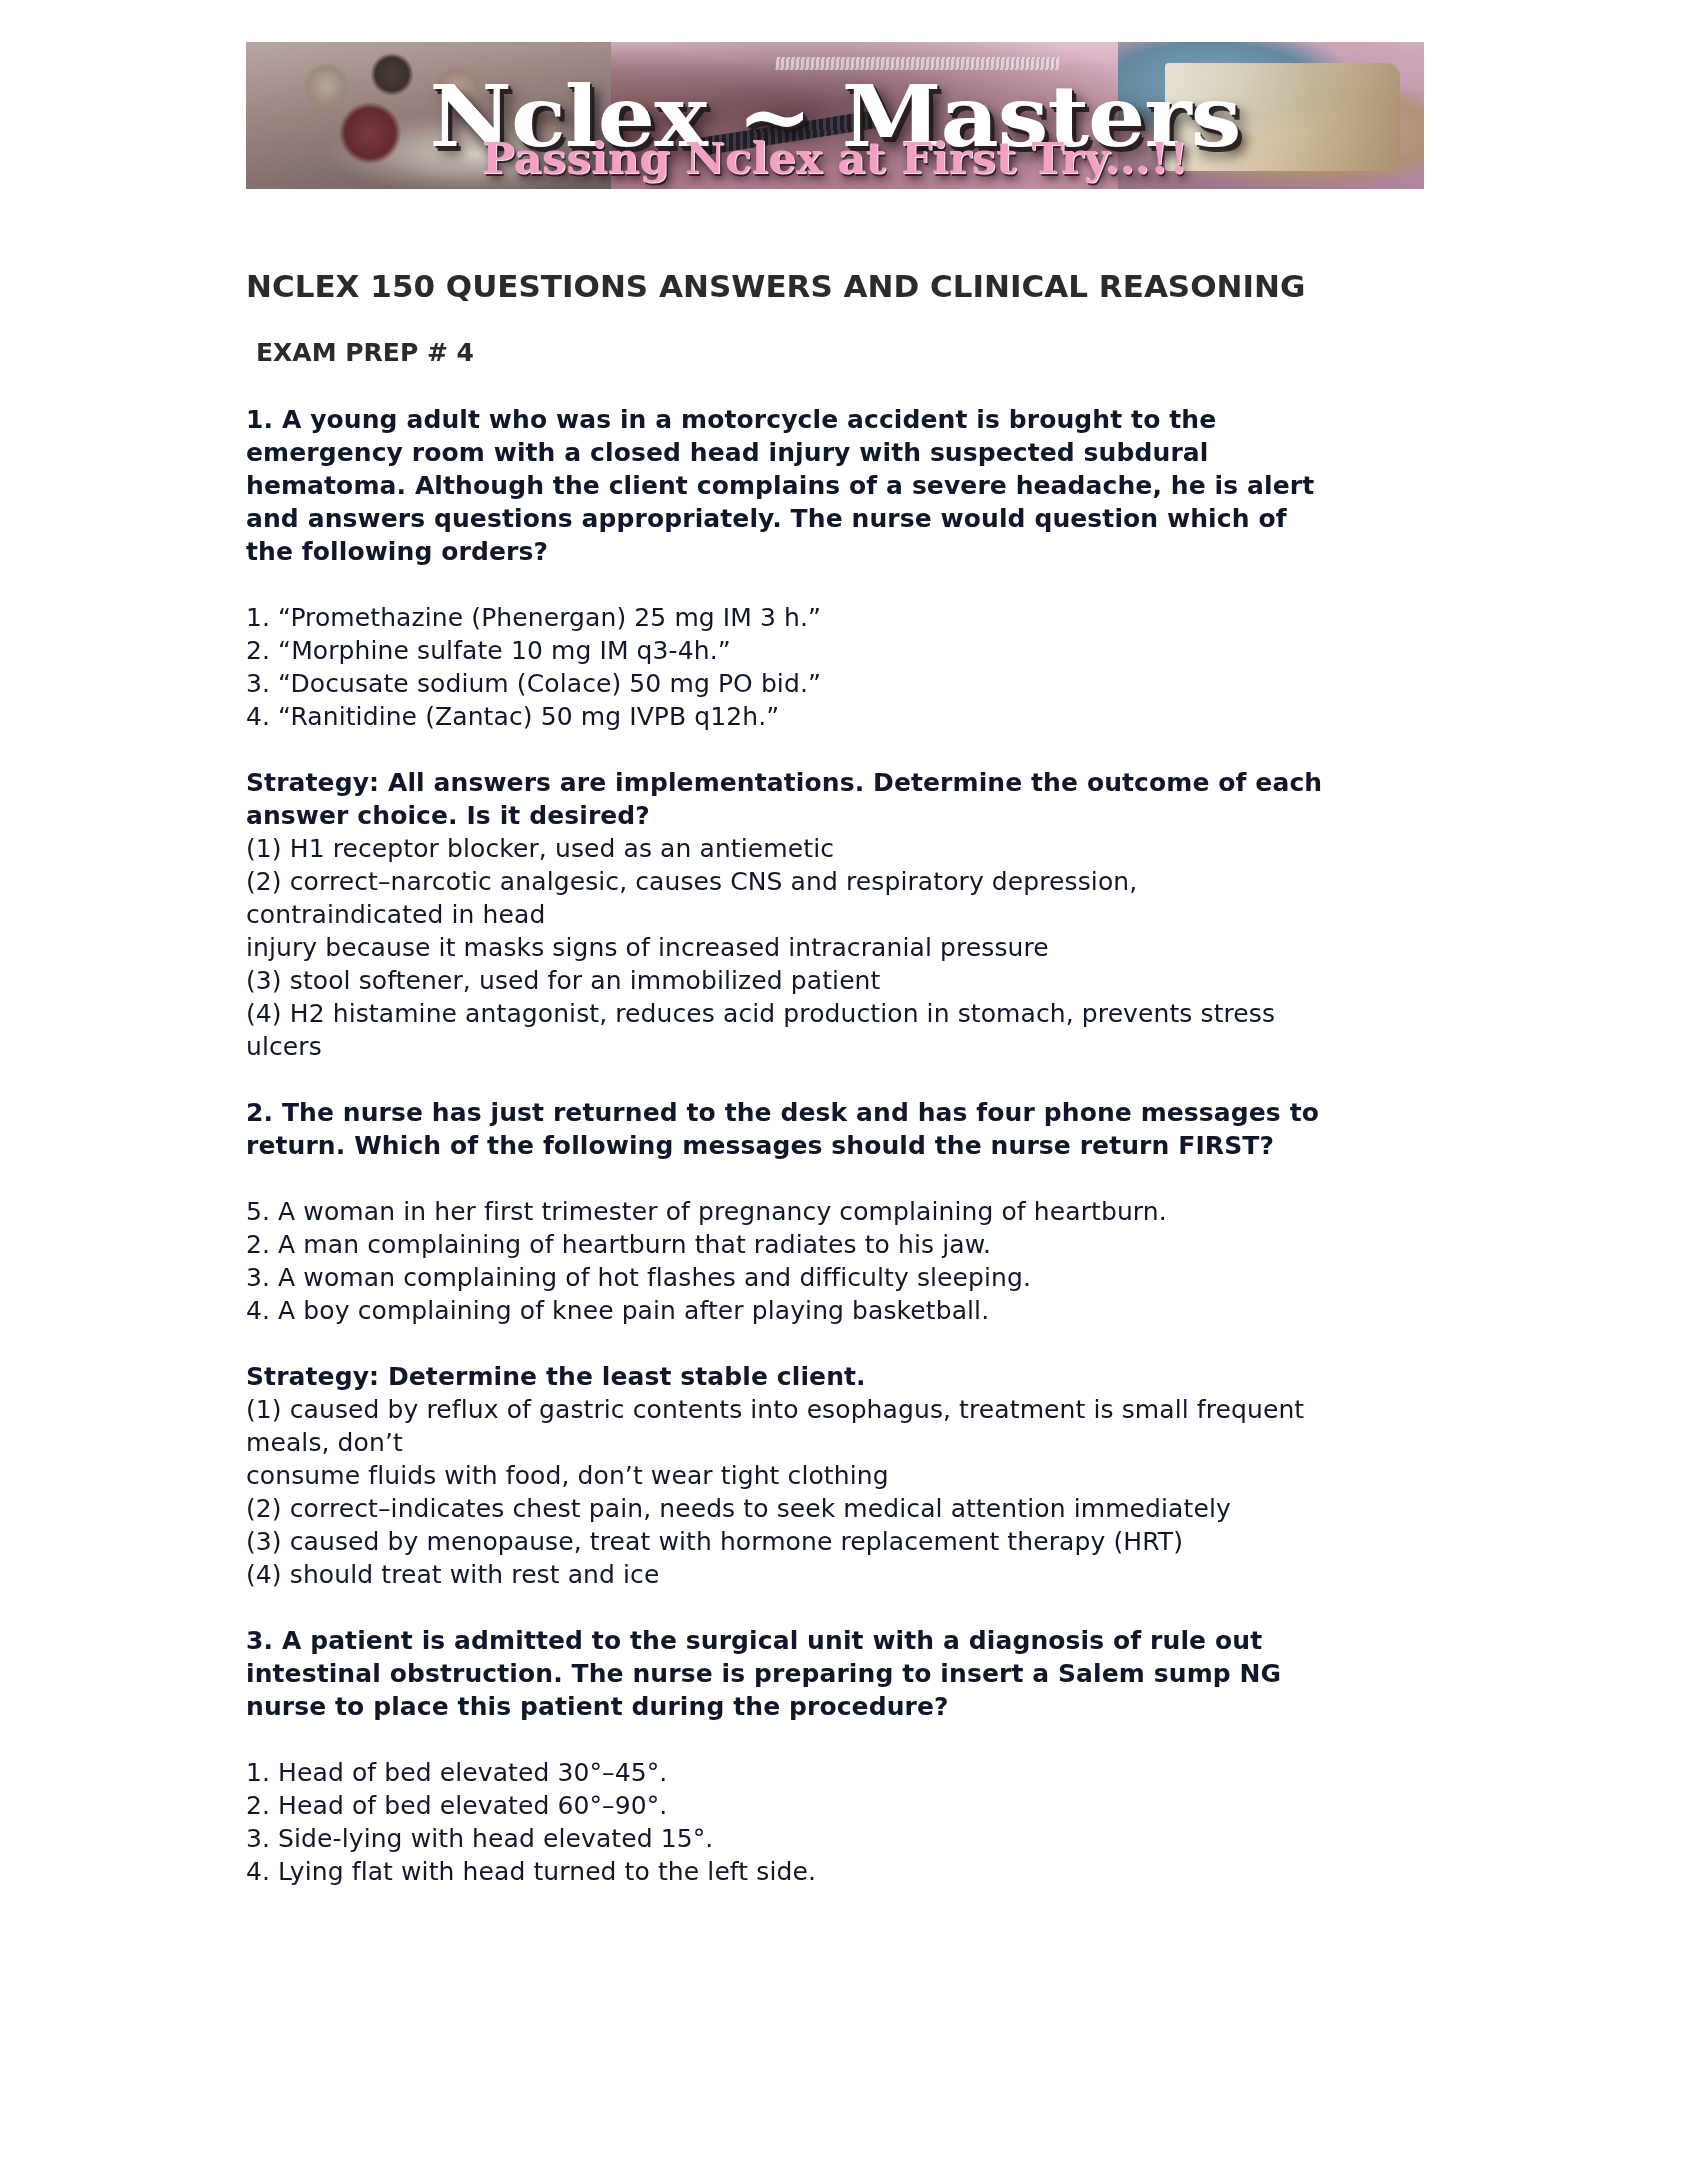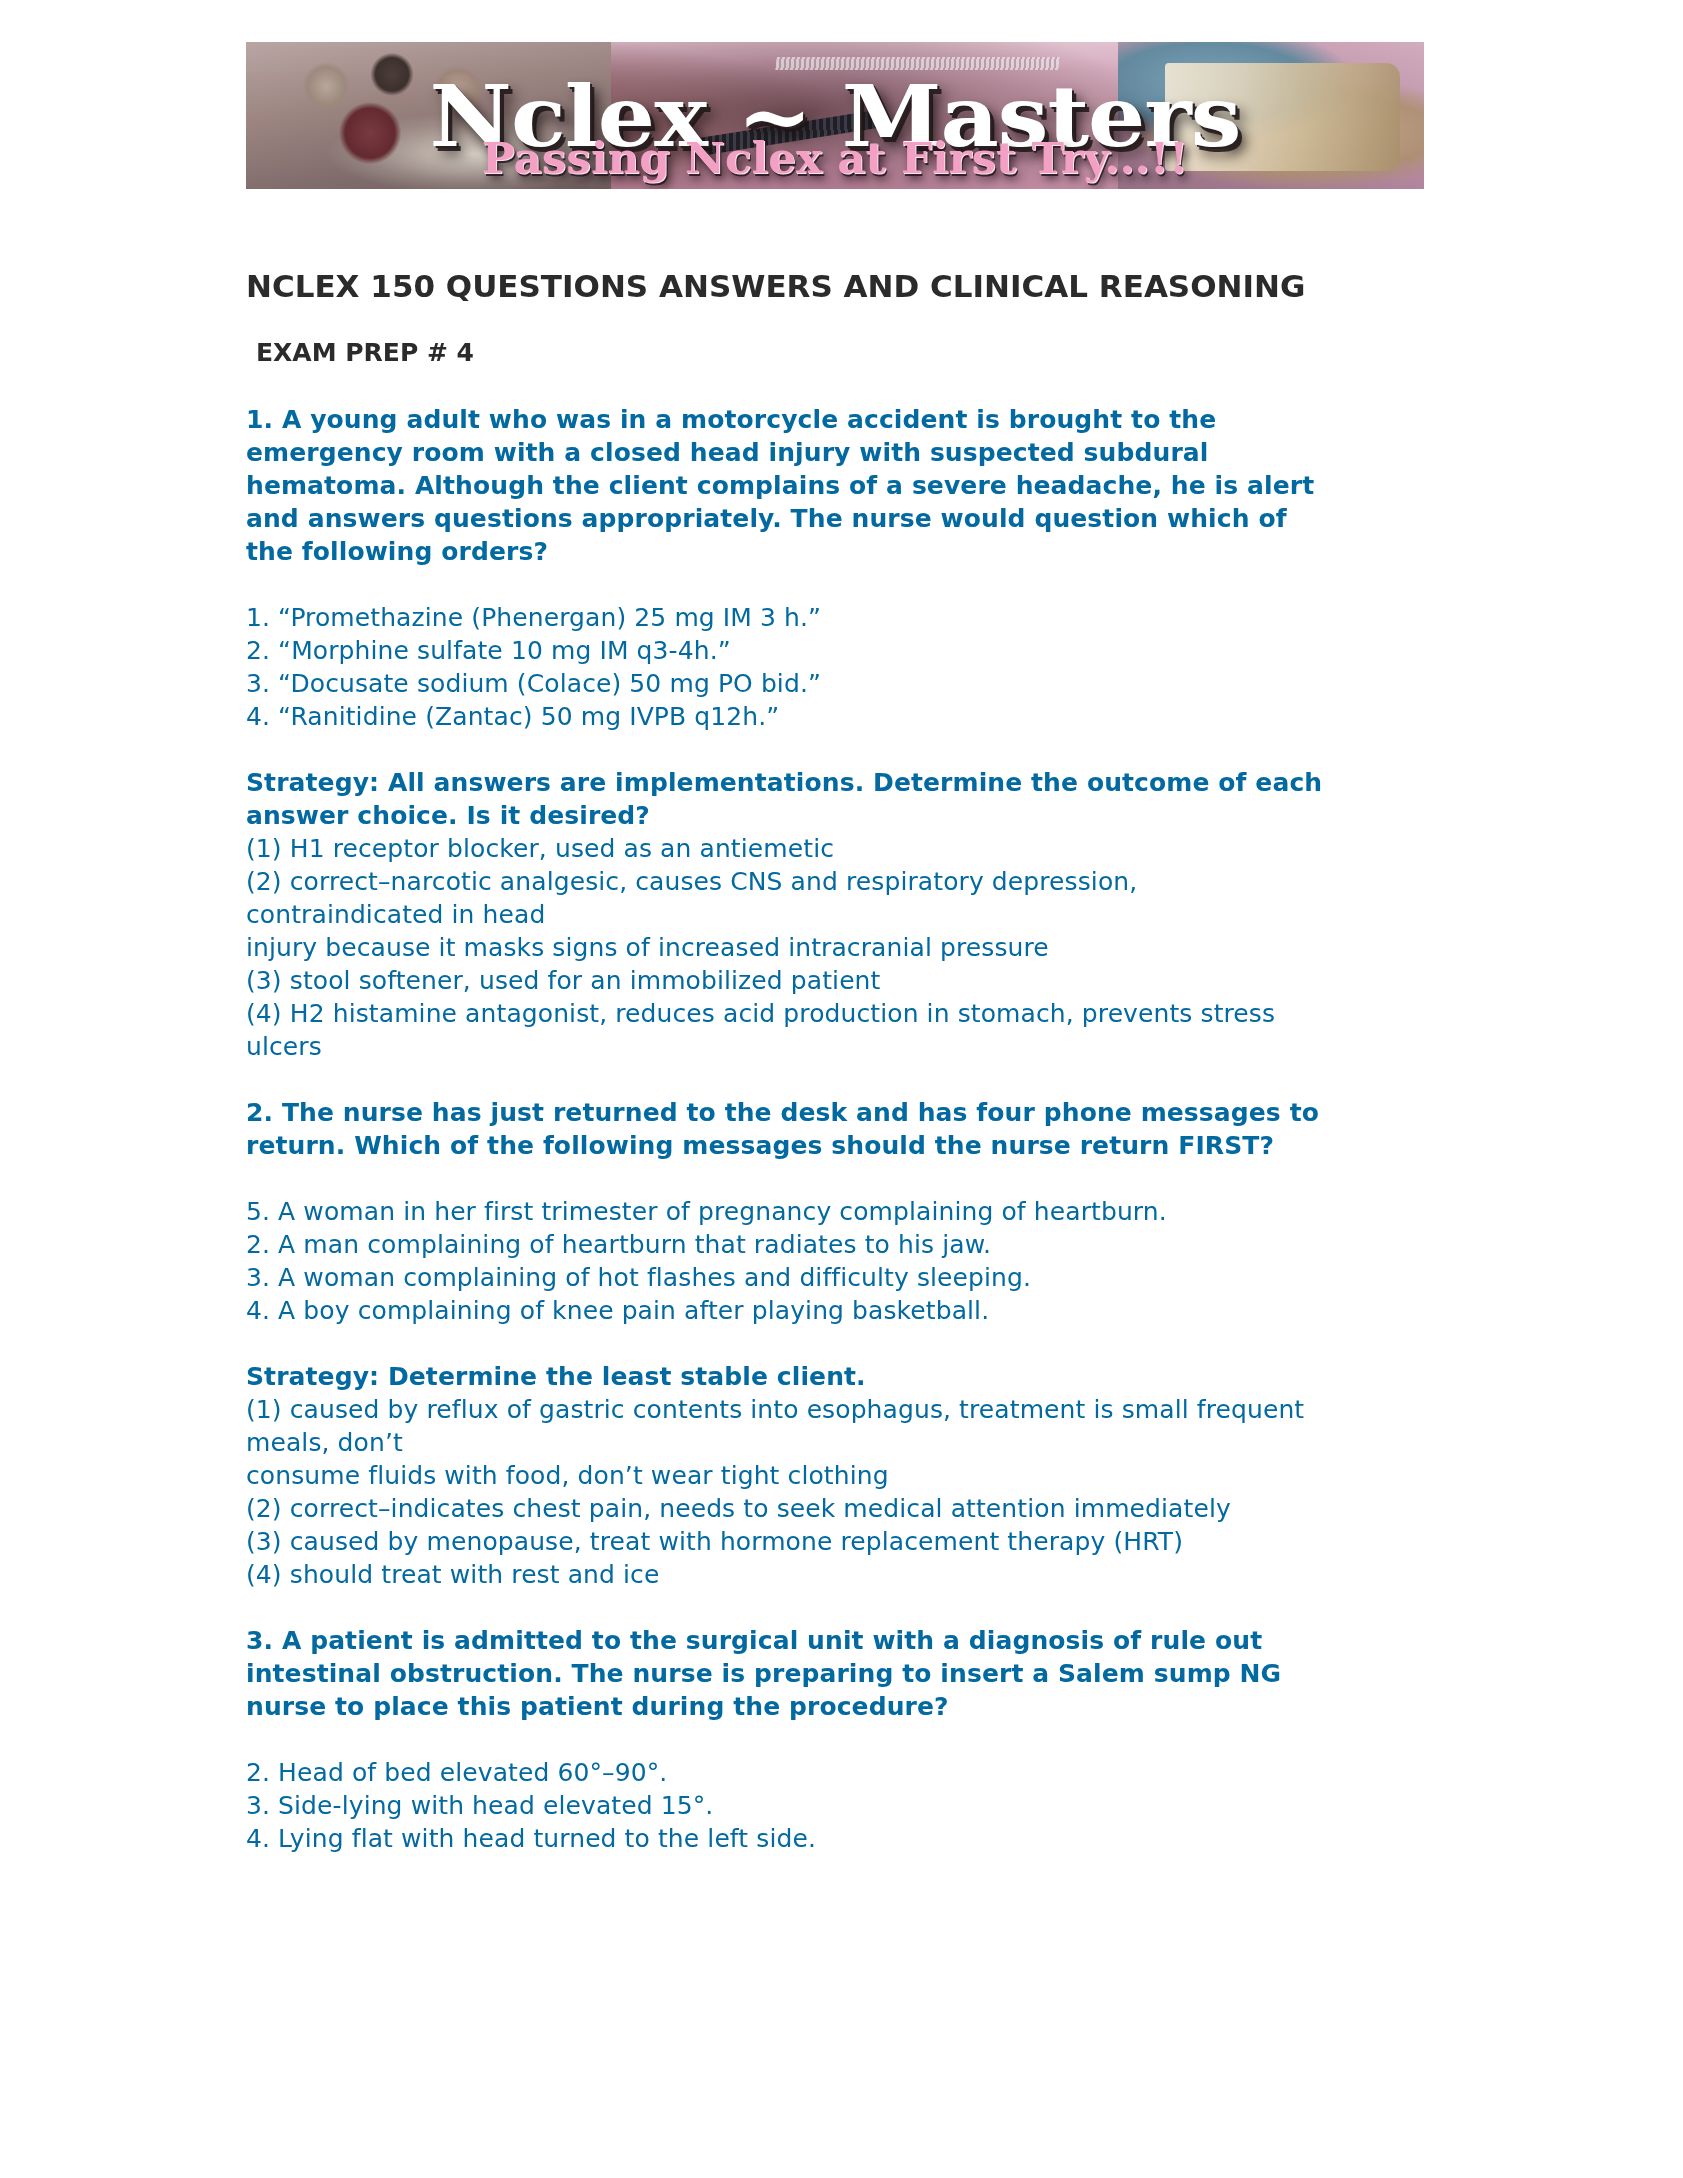--- a/index.html
+++ b/index.html
@@ -141,21 +141,21 @@
   
   .content {
     position: absolute;
     left: 246px;
     top: 269px;
     width: 1184px;
   }
   .doc-line {
     font-size: 25px;
     line-height: 33px;
-    color: #0369a1;
+    color: #0f172a;
     letter-spacing: 0.1px;
   }
   .bold {
     font-weight: bold;
   }
   .spacer-lg { height: 33px; }
 
   .title-main {
     font-weight: bold;
     font-size: 31px;
@@ -260,20 +260,21 @@
 
     <div class="spacer-lg"></div>
 
     <div class="qblock">
       <div class="doc-line bold">3. A patient is admitted to the surgical unit with a diagnosis of rule out</div>
       <div class="doc-line bold">intestinal obstruction. The nurse is preparing to insert a Salem sump NG</div>
       <div class="doc-line bold">nurse to place this patient during the procedure?</div>
     </div>
     <div class="spacer-lg"></div>
     <div class="ablock">
+      <div class="doc-line">1. Head of bed elevated 30°–45°.</div>
       <div class="doc-line">2. Head of bed elevated 60°–90°.</div>
       <div class="doc-line">3. Side-lying with head elevated 15°.</div>
       <div class="doc-line">4. Lying flat with head turned to the left side.</div>
     </div>
 
   </div>
 </div>
 
 
 </body></html>

